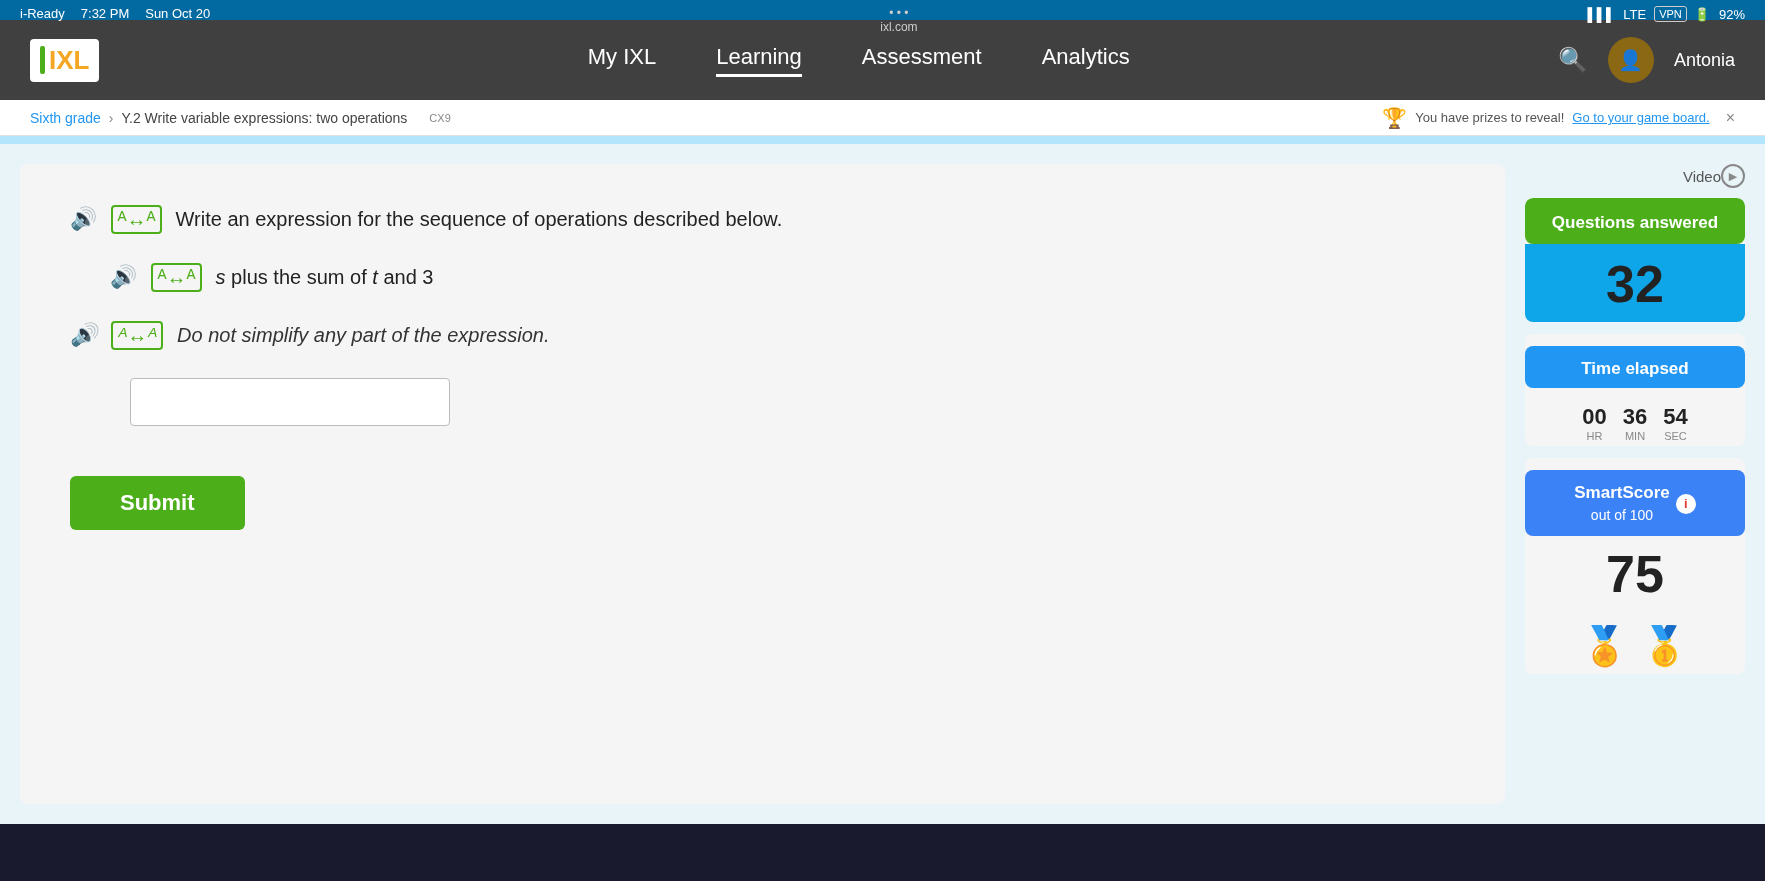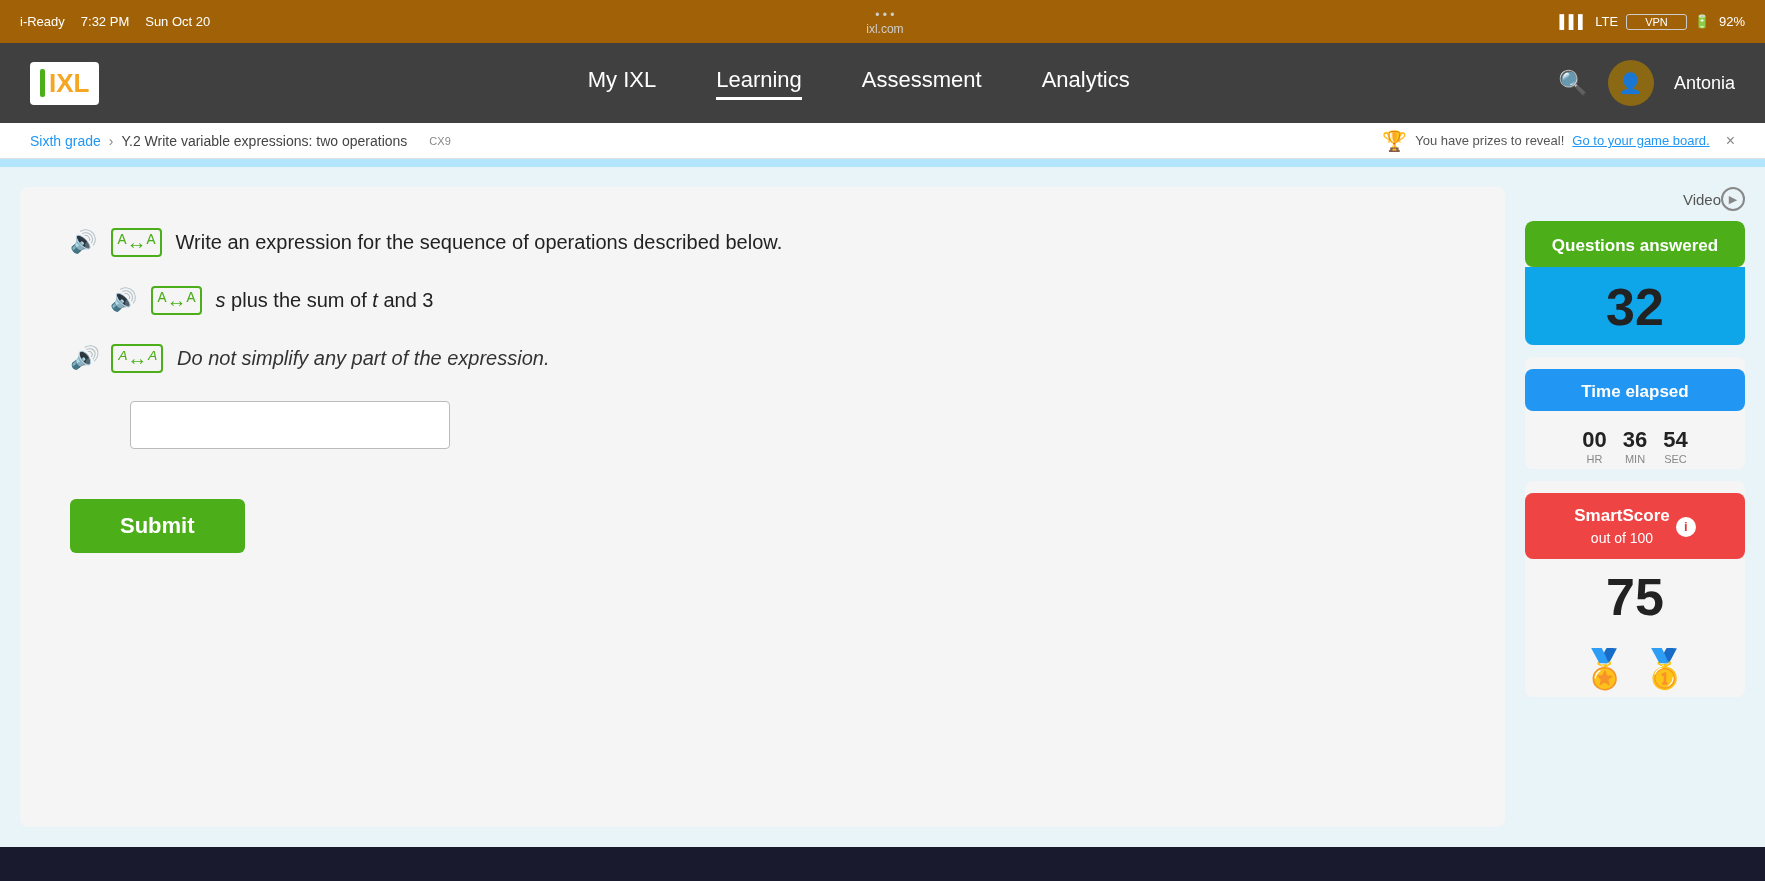--- a/index.html
+++ b/index.html
@@ -6,28 +6,28 @@
     body {
       background: #1a1a2e;
       font-family: -apple-system, BlinkMacSystemFont, 'Segoe UI', Arial, sans-serif;
       width: 1765px;
       min-height: 881px;
       overflow: hidden;
     }
 
     
     .status-bar {
-      background: #a16207;
+      background: #0369a1;
       color: #fff;
       font-size: 13px;
       padding: 6px 20px;
       display: flex;
-      align-items: center;
+      align-items: flex-start;
       justify-content: space-between;
-      height: 43px;
+      height: 20px;
     }
     .status-left { display: flex; gap: 16px; align-items: center; }
     .status-center { text-align: center; color: #ccc; font-size: 12px; }
     .status-right { display: flex; gap: 8px; align-items: center; font-size: 13px; }
 
     
     .navbar {
       background: #404040;
       display: flex;
       align-items: center;
@@ -303,21 +303,21 @@
       text-transform: uppercase;
     }
     .time-sep {
       font-size: 22px;
       font-weight: 700;
       color: #888;
       padding-top: 2px;
     }
 
     .smart-score-box {
-      background: #ef4444;
+      background: #3b82f6;
       color: #fff;
       border-radius: 8px;
       text-align: center;
       padding: 12px 16px 10px;
       font-size: 17px;
       font-weight: 700;
       line-height: 1.3;
       margin-top: 12px;
       display: flex;
       align-items: center;
@@ -375,21 +375,21 @@
     <span>7:32 PM</span>
     <span>Sun Oct 20</span>
   </div>
   <div class="status-center">
     <div>• • •</div>
     <div>ixl.com</div>
   </div>
   <div class="status-right">
     <span>▌▌▌</span>
     <span>LTE</span>
-    <span style="border:1px solid #ccc; padding:1px 18px; border-radius:3px; font-size:11px;">VPN</span>
+    <span style="border:1px solid #ccc; padding:1px 4px; border-radius:3px; font-size:11px;">VPN</span>
     <span>🔋</span>
     <span>92%</span>
   </div>
 </div>
 
 <nav class="navbar">
   <div class="ixl-logo">
     <div class="bar"></div>
     <span class="text-ixl">IXL</span>
   </div>

